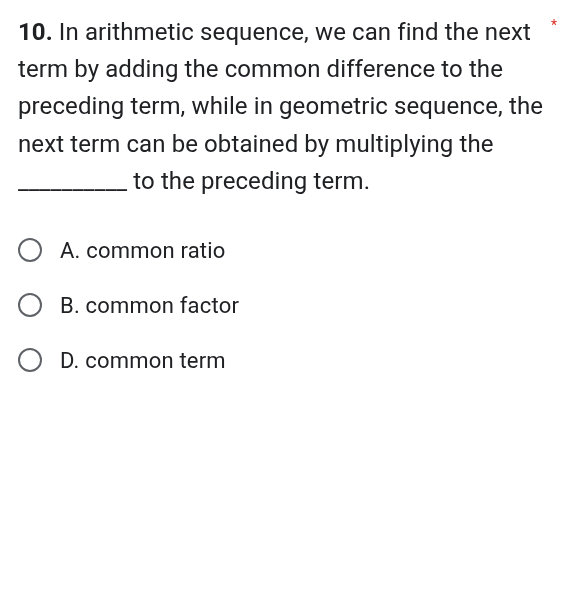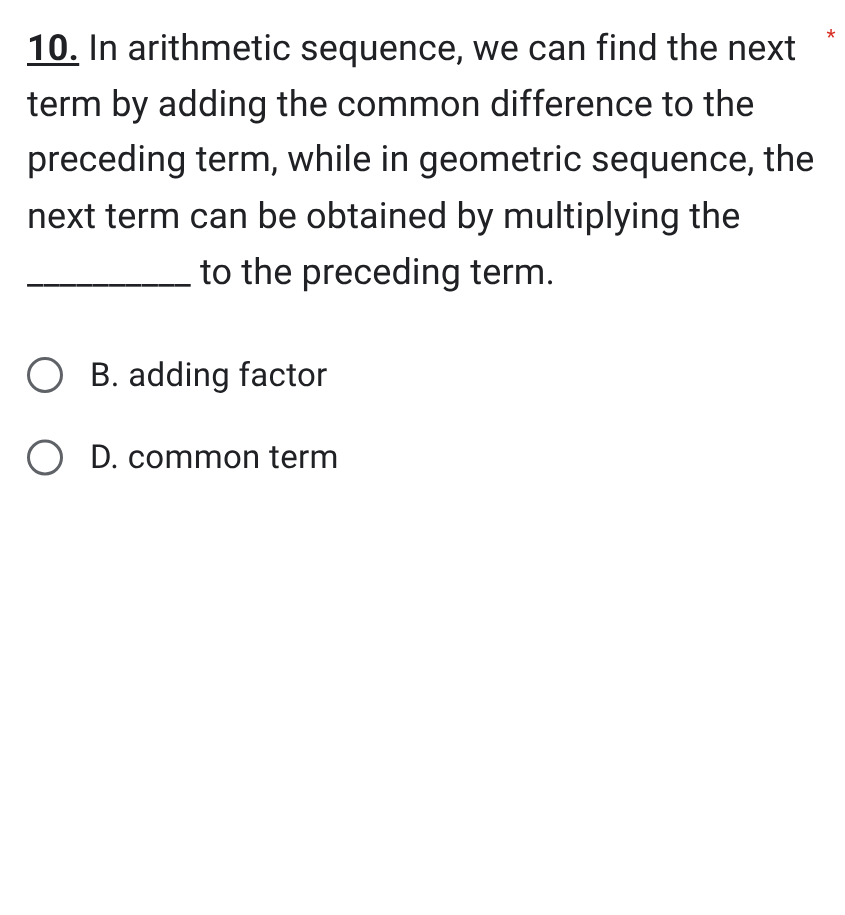--- a/index.html
+++ b/index.html
@@ -20,21 +20,20 @@
     position: relative;
   }
   .question-text {
     font-size: 24px;
     line-height: 1.55;
     letter-spacing: 0.1px;
     color: #202124;
   }
   .q-number {
     font-weight: 700;
-    text-decoration: underline;
   }
   .required-marker {
     position: absolute;
     top: 18px;
     right: 6px;
     color: #d93025;
     font-size: 14px;
     line-height: 1;
   }
   .options {
@@ -67,24 +66,28 @@
 <div class="container">
 
   <span class="required-marker">*</span>
 
   <div class="question-text">
     <span class="q-number">10.</span><span> In arithmetic sequence, we can find the next term by adding the common difference to the preceding term, while in geometric sequence, the next term can be obtained by multiplying the __________ to the preceding term.</span>
   </div>
 
   <div class="options">
 
+    <div class="option">
+      <span class="radio"></span>
+      <span class="option-label">A. common ratio</span>
+    </div>
 
     <div class="option">
       <span class="radio"></span>
-      <span class="option-label">B. adding factor</span>
+      <span class="option-label">B. common factor</span>
     </div>
 
 
     <div class="option" style="margin-bottom:0;">
       <span class="radio"></span>
       <span class="option-label">D. common term</span>
     </div>
 
   </div>
 

